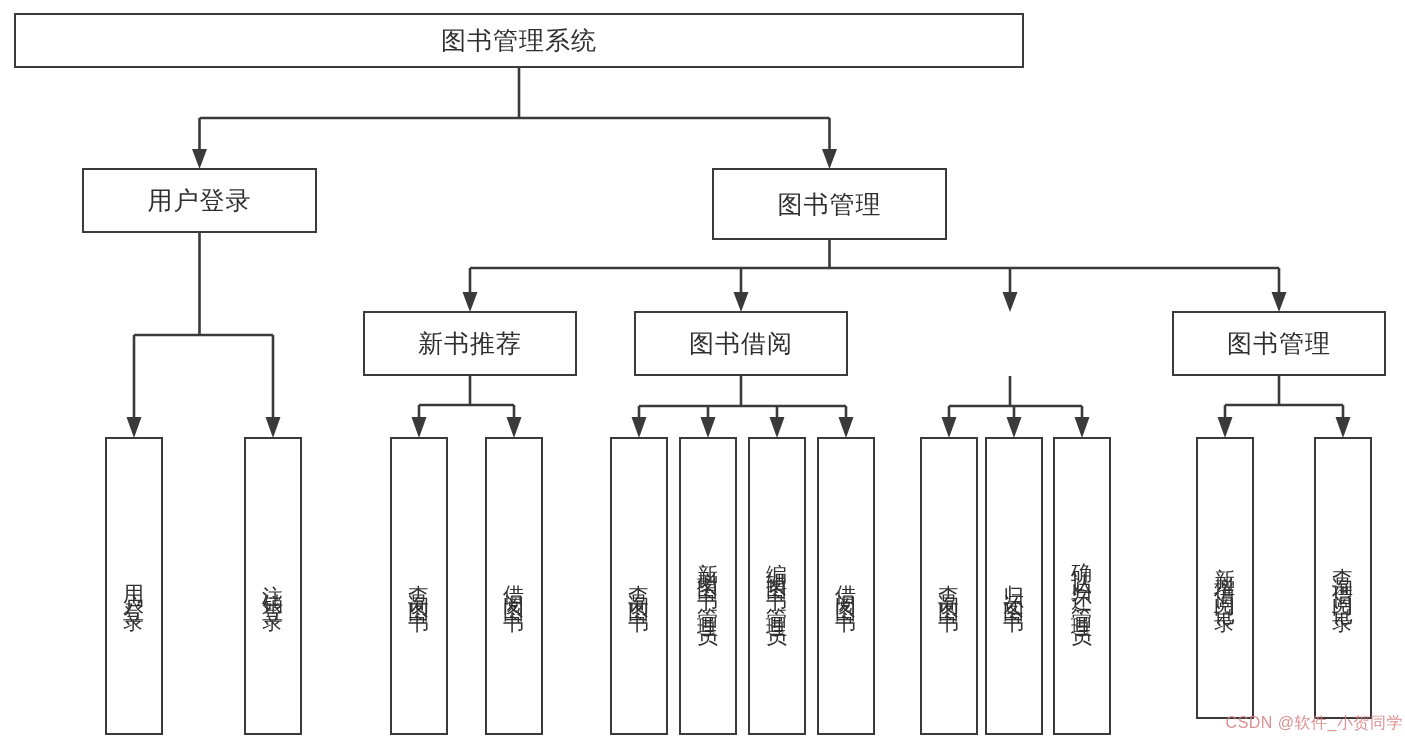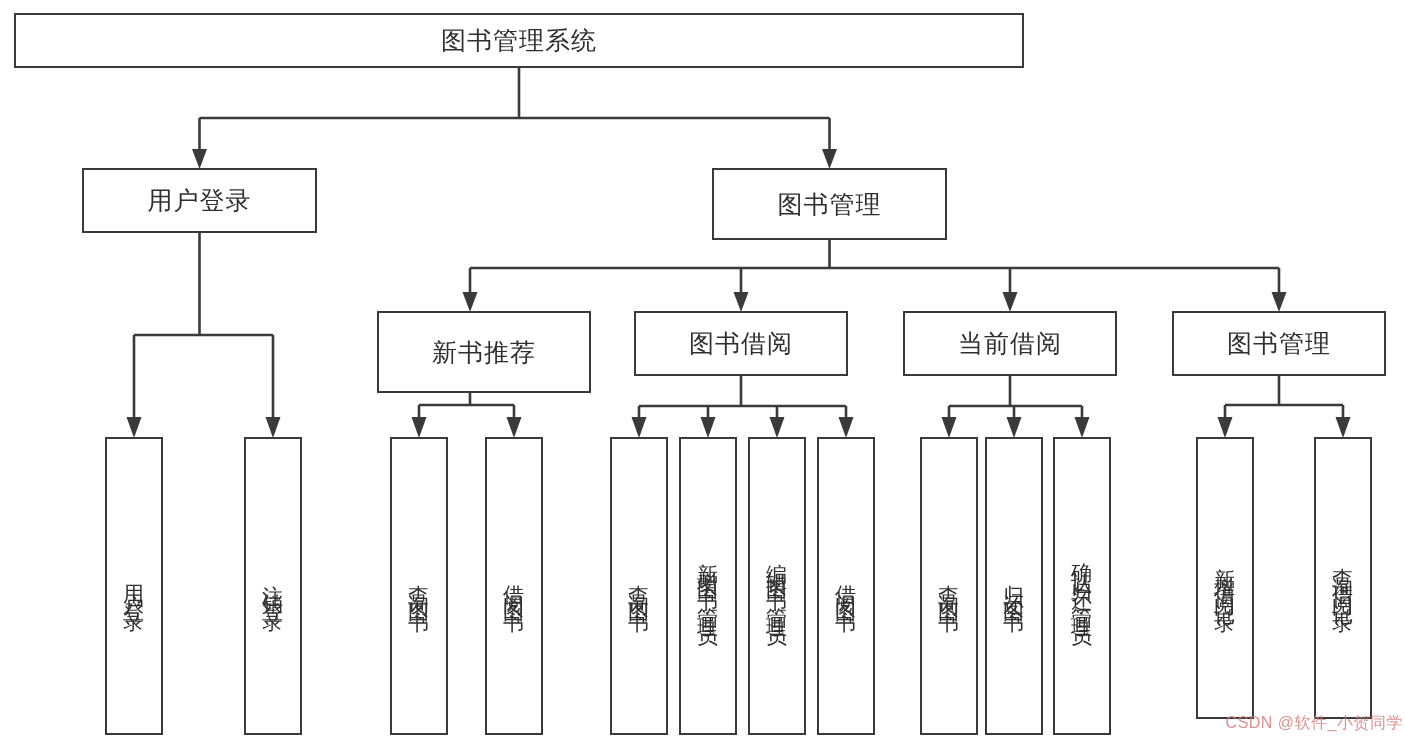--- a/index.html
+++ b/index.html
@@ -95,28 +95,25 @@
     <span>图书管理系统</span>
   </div>
 
   <div class="hbox" style="left:82px;top:168px;width:235px;height:65px">
     <span>用户登录</span>
   </div>
   <div class="hbox" style="left:712px;top:168px;width:235px;height:72px">
     <span>图书管理</span>
   </div>
 
-  <div class="hbox" style="left:377px;top:311px;width:214px;height:82px">
+  <div class="hbox" style="left:363px;top:311px;width:214px;height:65px">
     <span>新书推荐</span>
   </div>
   <div class="hbox" style="left:634px;top:311px;width:214px;height:65px">
     <span>图书借阅</span>
-  </div>
-  <div class="hbox" style="left:903px;top:311px;width:214px;height:65px">
-    <span>当前借阅</span>
   </div>
   <div class="hbox" style="left:1172px;top:311px;width:214px;height:65px">
     <span>图书管理</span>
   </div>
 
   <div class="vbox" style="left:105px;top:437px;height:298px">
     <span class="vtext">用户登录</span>
   </div>
   <div class="vbox" style="left:244px;top:437px;height:298px">
     <span class="vtext">注销登录</span>

